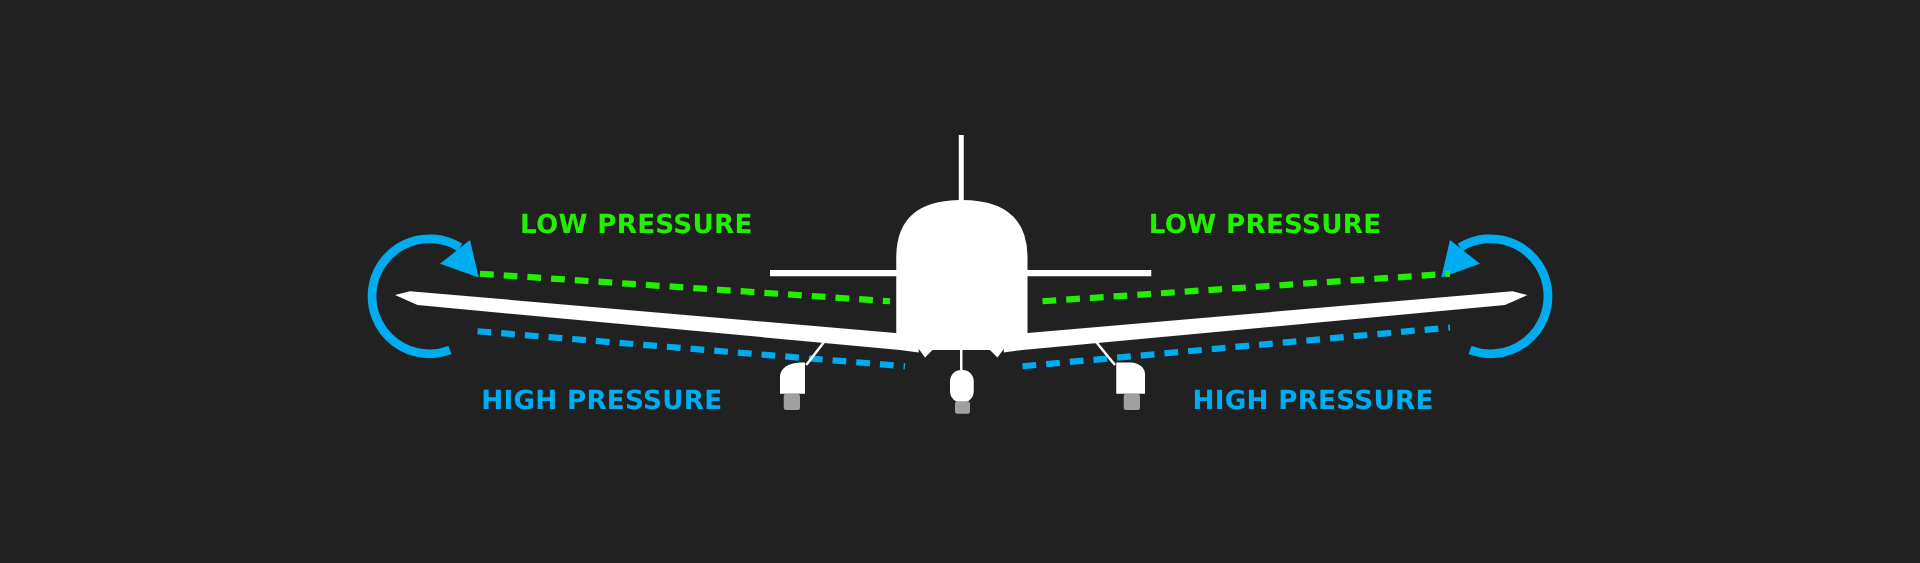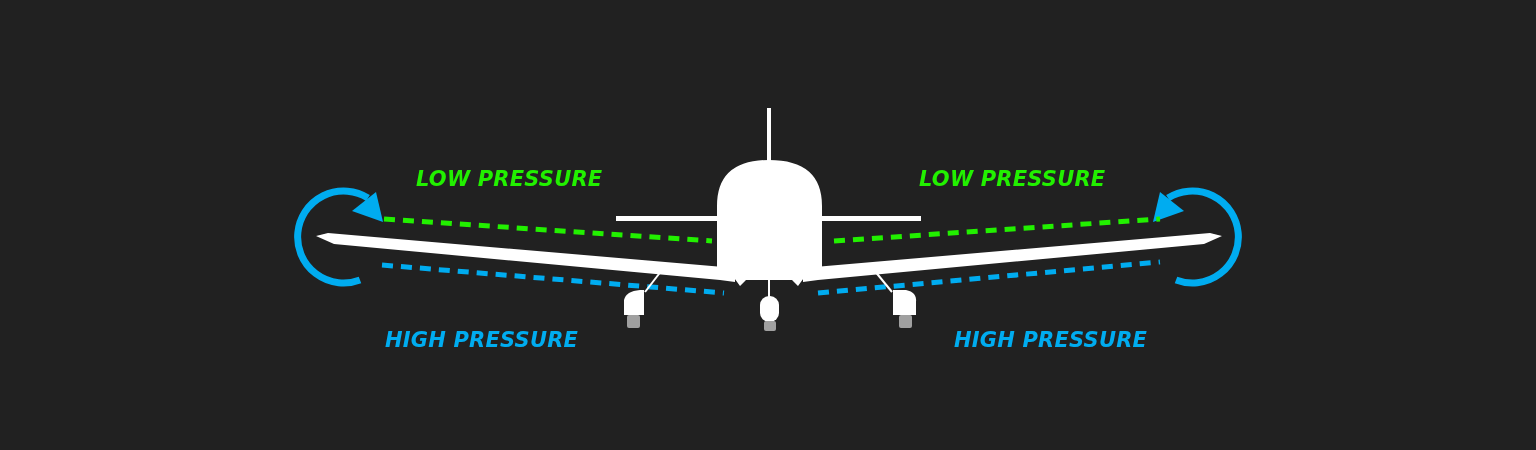--- a/index.html
+++ b/index.html
@@ -1,20 +1,20 @@
 <!DOCTYPE html>
 <html><head>
 <meta charset="utf-8">
 <style>
   html,body{margin:0;padding:0;background:#212121;}
   #stage{position:relative;width:1536px;height:450px;background:#212121;overflow:hidden;}
   svg{position:absolute;left:0;top:0;}
-  .lbl{position:absolute;font-family:"DejaVu Sans","Liberation Sans",sans-serif;font-weight:bold;font-size:21px;letter-spacing:0.2px;white-space:nowrap;line-height:1;font-style:italic;}
+  .lbl{position:absolute;font-family:"DejaVu Sans","Liberation Sans",sans-serif;font-weight:bold;font-size:21px;letter-spacing:0.2px;white-space:nowrap;line-height:1;}
   .low{color:#22f000;}
-  .high{color:#00acf0;margin-top:20px;}
+  .high{color:#00acf0;}
 </style>
 </head>
 <body>
 
 <div id="stage">
   <svg width="1536" height="450" viewBox="0 0 1536 450">
 
     <g>
       <path d="M360,280 A46,46 0 1 1 368,198" fill="none" stroke="#00acf0" stroke-width="7"></path>
       <polygon points="383,222 352,211 376,192" fill="#00acf0"></polygon>

